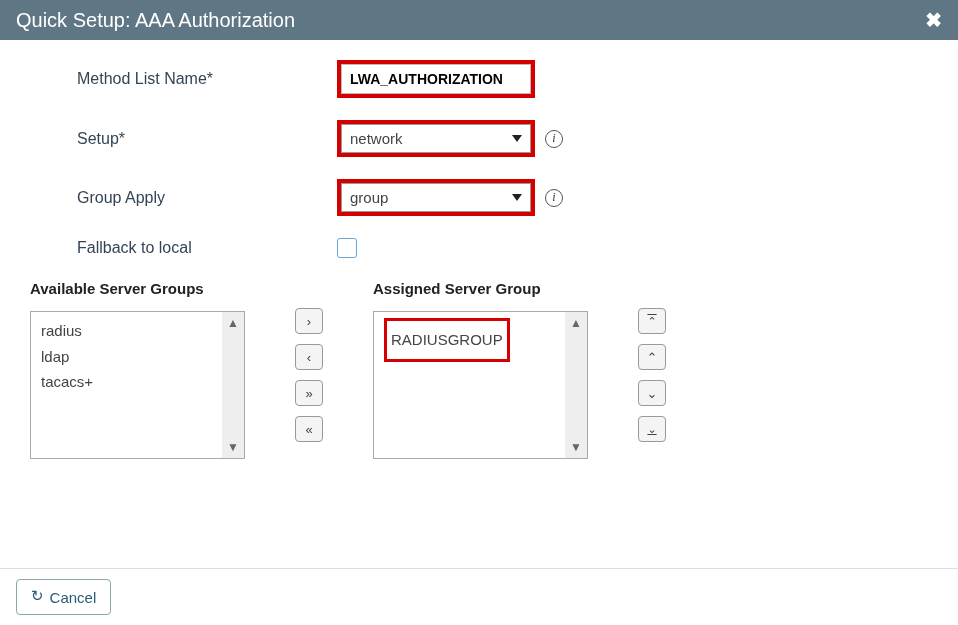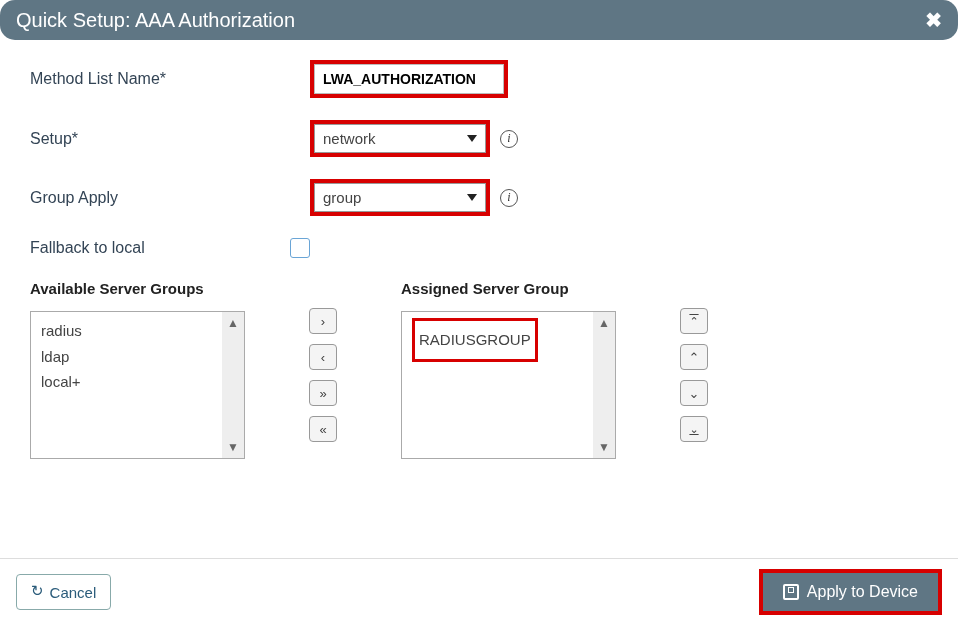--- a/index.html
+++ b/index.html
@@ -15,64 +15,63 @@
   }
   .header {
     background: #5f7684;
     color: #fff;
     padding: 8px 16px;
     font-size: 20px;
     font-weight: 300;
     display: flex;
     justify-content: space-between;
     align-items: center;
-    border-radius: 15px;
   }
   .close {
     font-size: 20px;
     font-weight: bold;
     cursor: pointer;
   }
   .content {
     padding: 20px 24px 10px 30px;
   }
   .row {
     display: flex;
     align-items: center;
     margin-bottom: 22px;
   }
   .label {
     width: 260px;
     color: #345;
     font-size: 16px;
+    margin-left: 47px;
   }
   .field-wrap {
     display:flex;
     align-items:center;
     gap:10px;
   }
   .hl {
     border: 4px solid #d70000;
     display: inline-block;
-    margin-left: 20px;
   }
   .hl-thin {
     border: 3px solid #d70000;
     display: inline-block;
   }
   .text-input {
     width: 190px;
     padding: 6px 8px;
     font-size: 14px;
     font-weight: bold;
     border: 1px solid #bbb;
     background: #fff;
   }
   .select {
-    width: 172px;
+    width: 190px;
     padding: 5px 8px;
     font-size: 15px;
     border: 1px solid #999;
     background: #fff;
     position: relative;
     display: flex;
     justify-content: space-between;
     align-items: center;
     cursor: pointer;
   }
@@ -96,21 +95,21 @@
   }
   .checkbox {
     width: 20px; height: 20px;
     border: 1px solid #6aa5d6;
     border-radius: 3px;
     background: #fff;
     display:inline-block;
   }
   .lists-area {
     display: flex;
-    gap: 64px;
+    gap: 50px;
     align-items: flex-start;
   }
   .list-col { display:flex; flex-direction:column; }
   .list-title {
     font-weight: bold;
     font-size: 15px;
     margin-bottom: 14px;
     color: #222;
   }
   .list-wrap {
@@ -265,21 +264,21 @@
 
 
   <div class="lists-area">
 
     <div class="list-col">
       <div class="list-title">Available Server Groups</div>
       <div class="list-wrap">
         <div class="list-items">
           <div>radius</div>
           <div>ldap</div>
-          <div>local+</div>
+          <div>tacacs+</div>
         </div>
         <div class="scroll">
           <span class="sc-btn">▲</span>
           <span class="sc-btn">▼</span>
         </div>
       </div>
     </div>
 
     <div class="btn-col">
       <div class="sq-btn">›</div>
@@ -311,19 +310,13 @@
     </div>
 
   </div>
 </div>
 
 <div class="footer">
   <button class="btn-cancel">
     <span class="undo-icon">↺</span>
     <span>Cancel</span>
   </button>
-  <span class="apply-wrap">
-    <button class="btn-apply">
-      <span class="save-icon"></span>
-      <span>Apply to Device</span>
-    </button>
-  </span>
 </div>
 
 </body></html>

